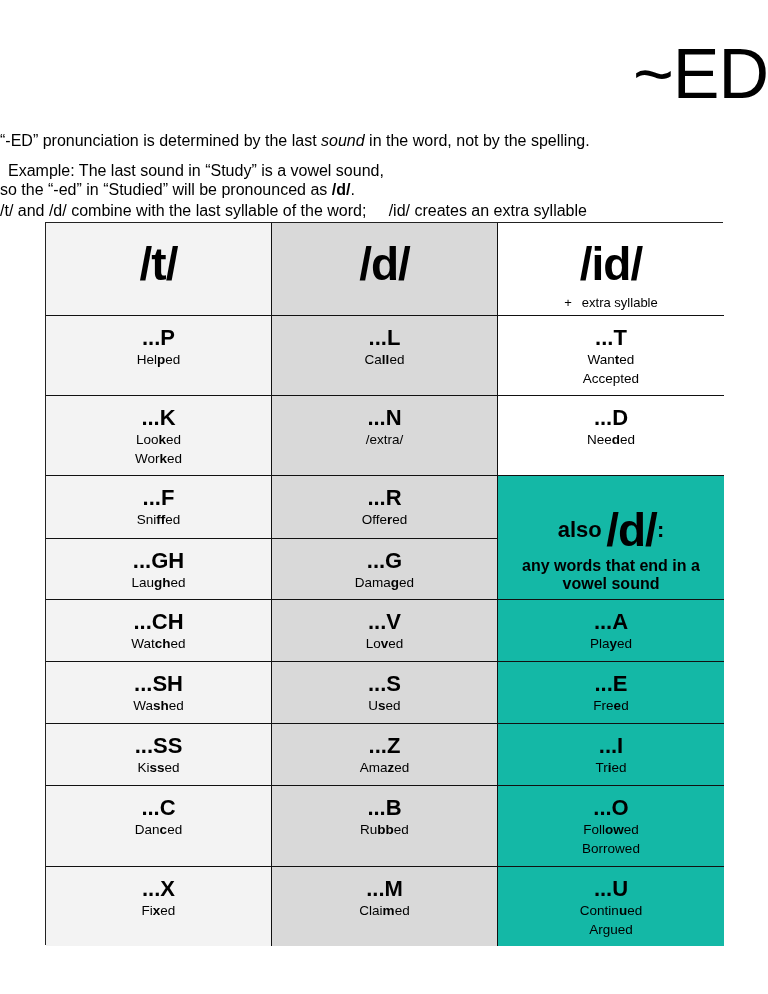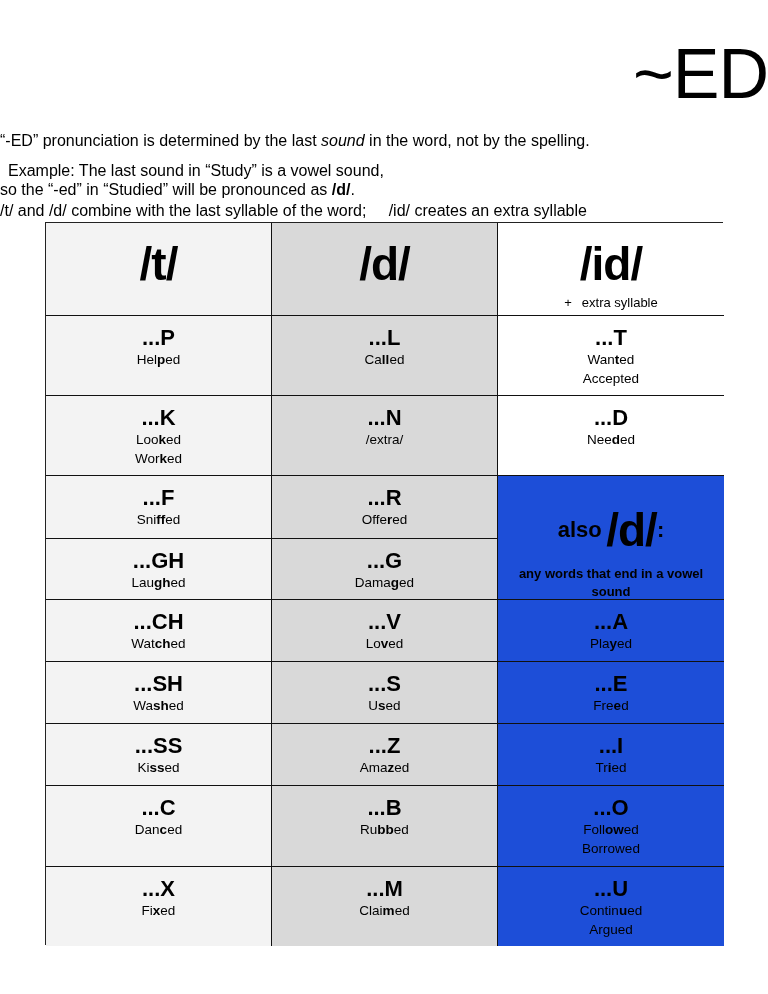--- a/index.html
+++ b/index.html
@@ -28,41 +28,41 @@
       box-sizing: border-box; border: 1.5px solid #222;
     }
     .cell {
       position: absolute; box-sizing: border-box;
       border-right: 1.5px solid #111; border-bottom: 1.5px solid #111;
       text-align: center;
     }
     .c1 { left: 0; width: 226px; background: #f3f3f3; }
     .c2 { left: 226px; width: 226px; background: #d9d9d9; }
     .c3 { left: 452px; width: 226px; background: #ffffff; border-right: none; }
-    .c3.gray { background: #1d4ed8; }
+    .c3.gray { background: #14b8a6; }
     .lastrow { border-bottom: none; }
 
     .hdr-sym {
       font-size: 46px; font-weight: bold; line-height: 50px; margin-top: 16px;
       letter-spacing: -1px;
     }
     .hdr-note { font-size: 13px; line-height: 16px; margin-top: 6px; text-align: center; }
     .hdr-note .plus { margin-right: 10px; }
 
     .ending { font-size: 22px; font-weight: bold; line-height: 24px; margin-top: 10px; }
     .word { font-size: 13.5px; line-height: 19px; }
     .word b { font-weight: bold; }
 
     .also {
       font-weight: bold; margin-top: 30px; line-height: 46px;
     }
     .also .also-word { font-size: 22px; vertical-align: middle; }
     .also .also-sym { font-size: 46px; vertical-align: middle; letter-spacing: -1px; }
     .also .also-colon { font-size: 22px; vertical-align: middle; }
-    .also-desc { font-size: 13px; font-weight: bold; line-height: 18px; padding: 0 20px; margin-top: 12px; }
+    .also-desc { font-size: 16px; font-weight: bold; line-height: 18px; padding: 0 20px; margin-top: 4px; }
   </style>
 </head>
 <body>
 
 <div class="title">~ED</div>
 
 <div class="intro intro-1"><span>“-ED” pronunciation is determined by the last </span><em>sound</em><span> in the word, not by the spelling.</span></div>
 <div class="intro intro-2">Example: The last sound in “Study” is a vowel sound,</div>
 <div class="intro intro-3"><span>so the “-ed” in “Studied” will be pronounced as </span><b>/d/</b><span>.</span></div>
 <div class="intro intro-4">/t/ and /d/ combine with the last syllable of the word;&nbsp;&nbsp;&nbsp;&nbsp;&nbsp;/id/ creates an extra syllable</div>

